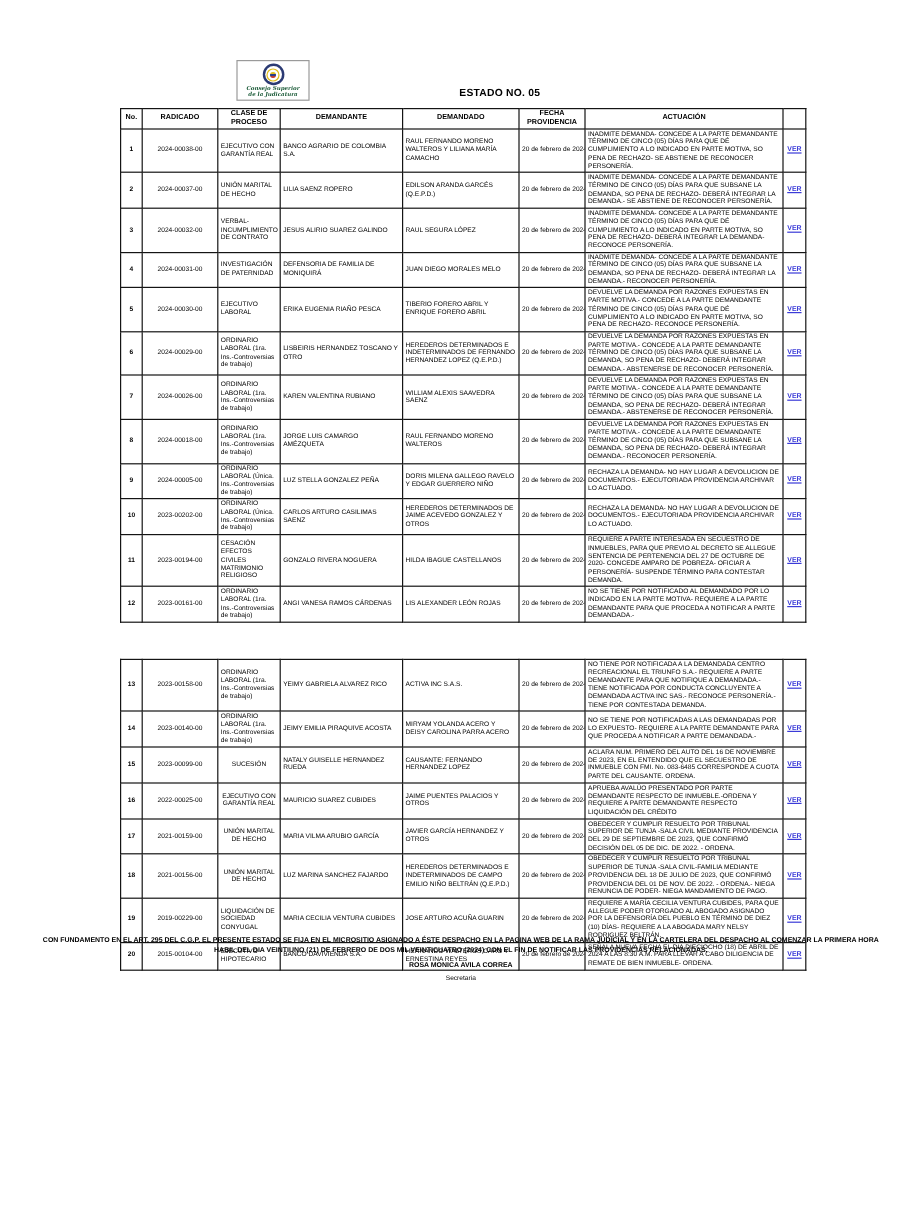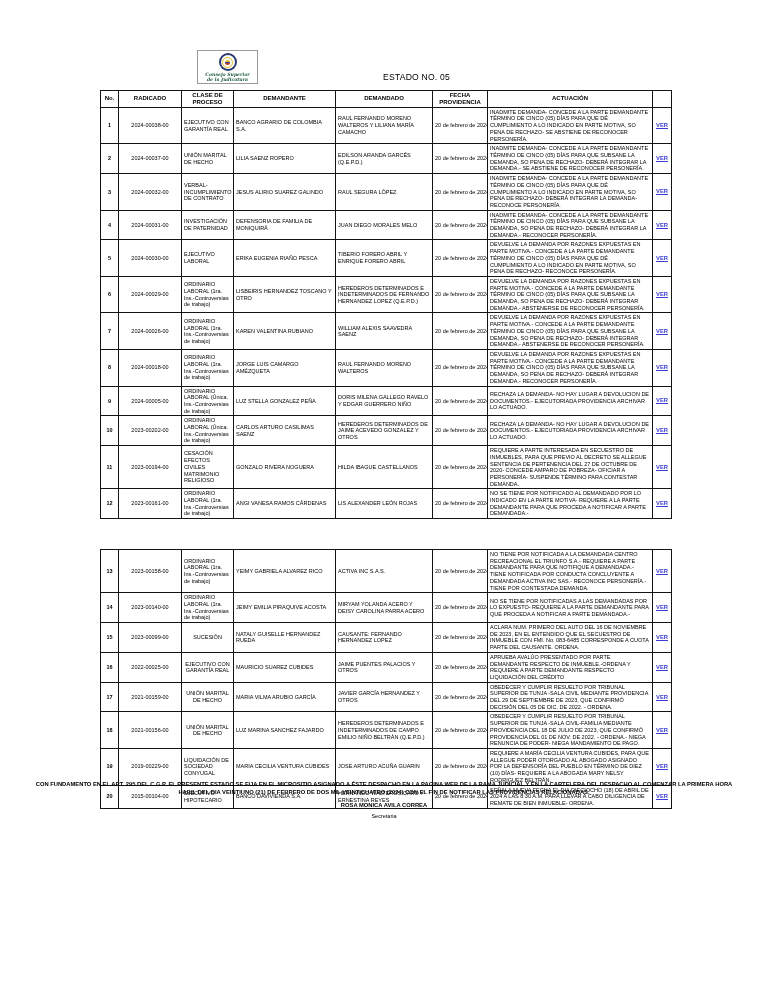--- a/index.html
+++ b/index.html
@@ -13,21 +13,21 @@
   .seal{width:18px;height:18px;border-radius:50%;background:#2b3a73;position:relative;flex:0 0 auto;}
   .seal .mid{position:absolute;left:2px;top:2px;width:14px;height:14px;border-radius:50%;background:#fff;}
   .seal .ring{position:absolute;left:3.5px;top:3.5px;width:9px;height:9px;border-radius:50%;
               border:1px solid #e0bd1e;background:#fff;}
   .seal .core{position:absolute;left:6.5px;top:6.5px;width:5px;height:5px;border-radius:50%;
               background:linear-gradient(180deg,#e0bd1e 0 33%,#27408b 33% 66%,#c03a2b 66% 100%);}
   .logo-text{font-family:"DejaVu Serif",serif;font-style:italic;font-weight:bold;
              font-size:4.6px;line-height:1.15;color:#1d5c3a;text-align:center;margin-top:1px;}
 
   .doc-title{position:absolute;left:100px;top:72px;width:571px;text-align:center;
-             text-indent:62px;font-size:8.6px;font-weight:normal;letter-spacing:.2px;}
+             text-indent:62px;font-size:8.6px;font-weight:bold;letter-spacing:.2px;}
 
   
   table.estado{position:absolute;left:100px;border-collapse:collapse;table-layout:fixed;
                width:571px;background:#fff;}
   #table-1{top:90px;}
   #table-2{top:549px;}
   table.estado th,table.estado td{border:1px solid #141414;vertical-align:middle;
                padding:1px 2px;box-sizing:border-box;overflow:hidden;}
   table.estado th{font-size:6px;font-weight:bold;text-align:center;line-height:1.15;height:14px;}
   table.estado td{font-size:5.5px;line-height:1.22;}

